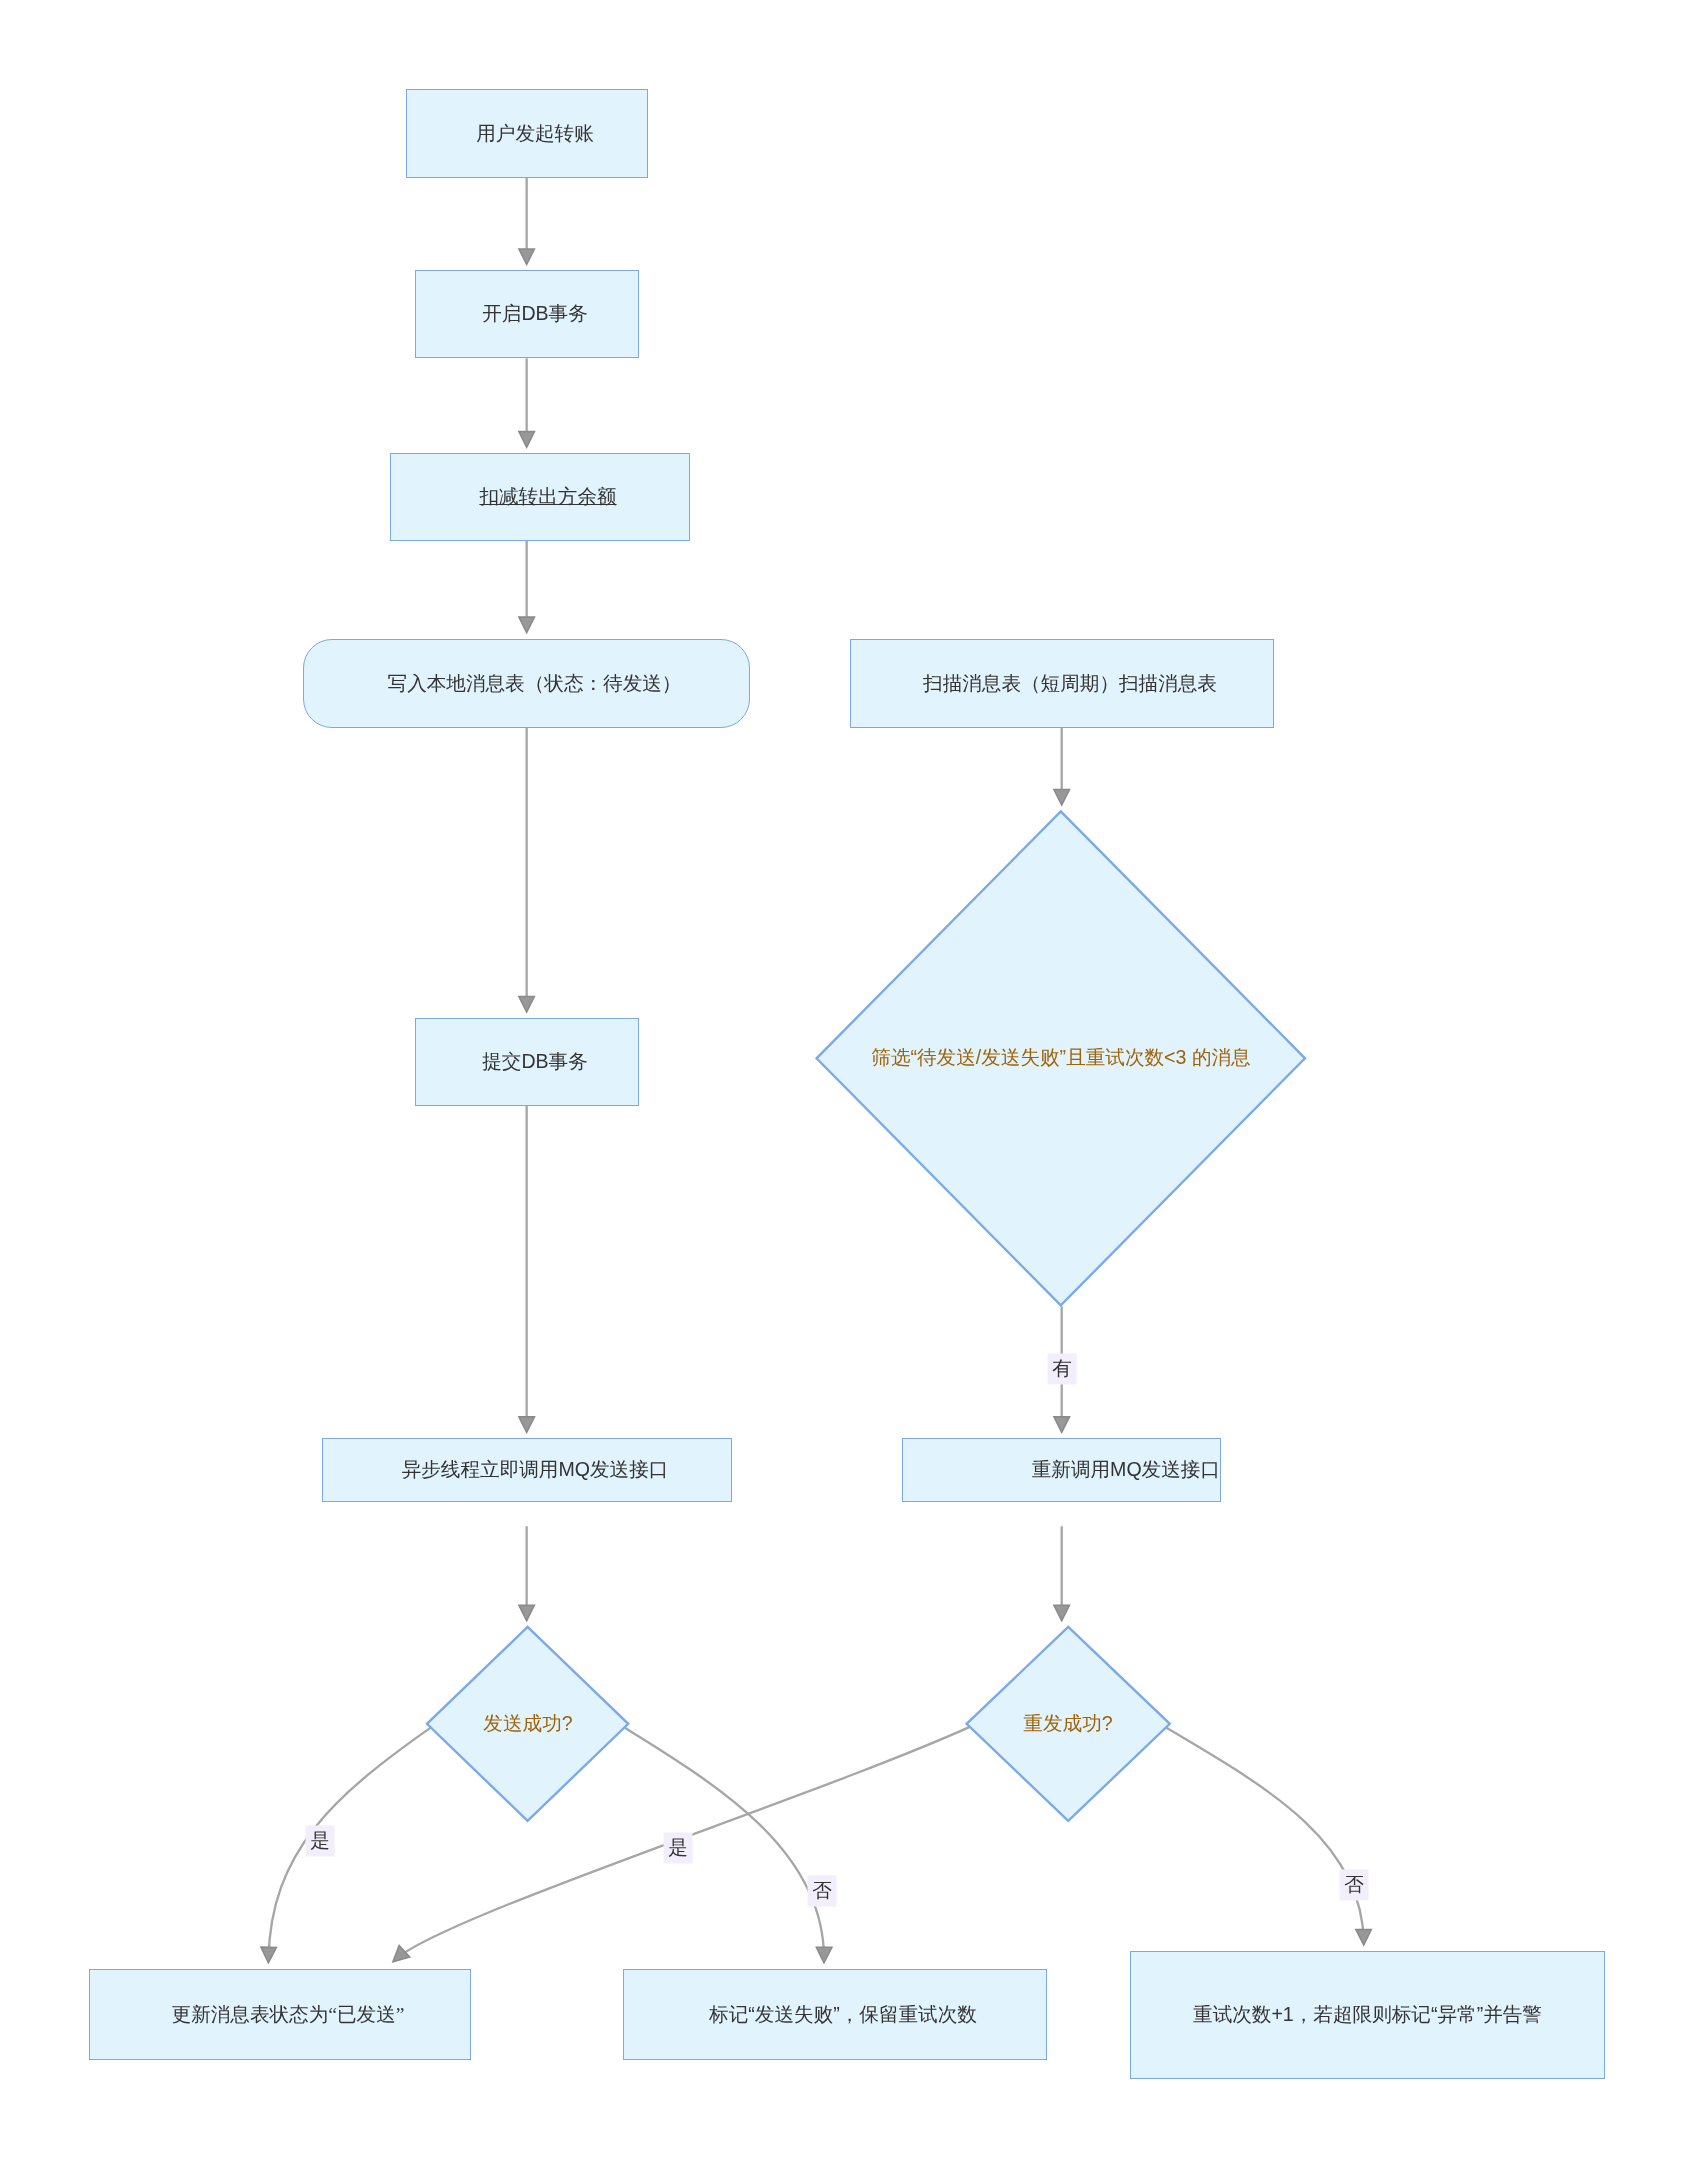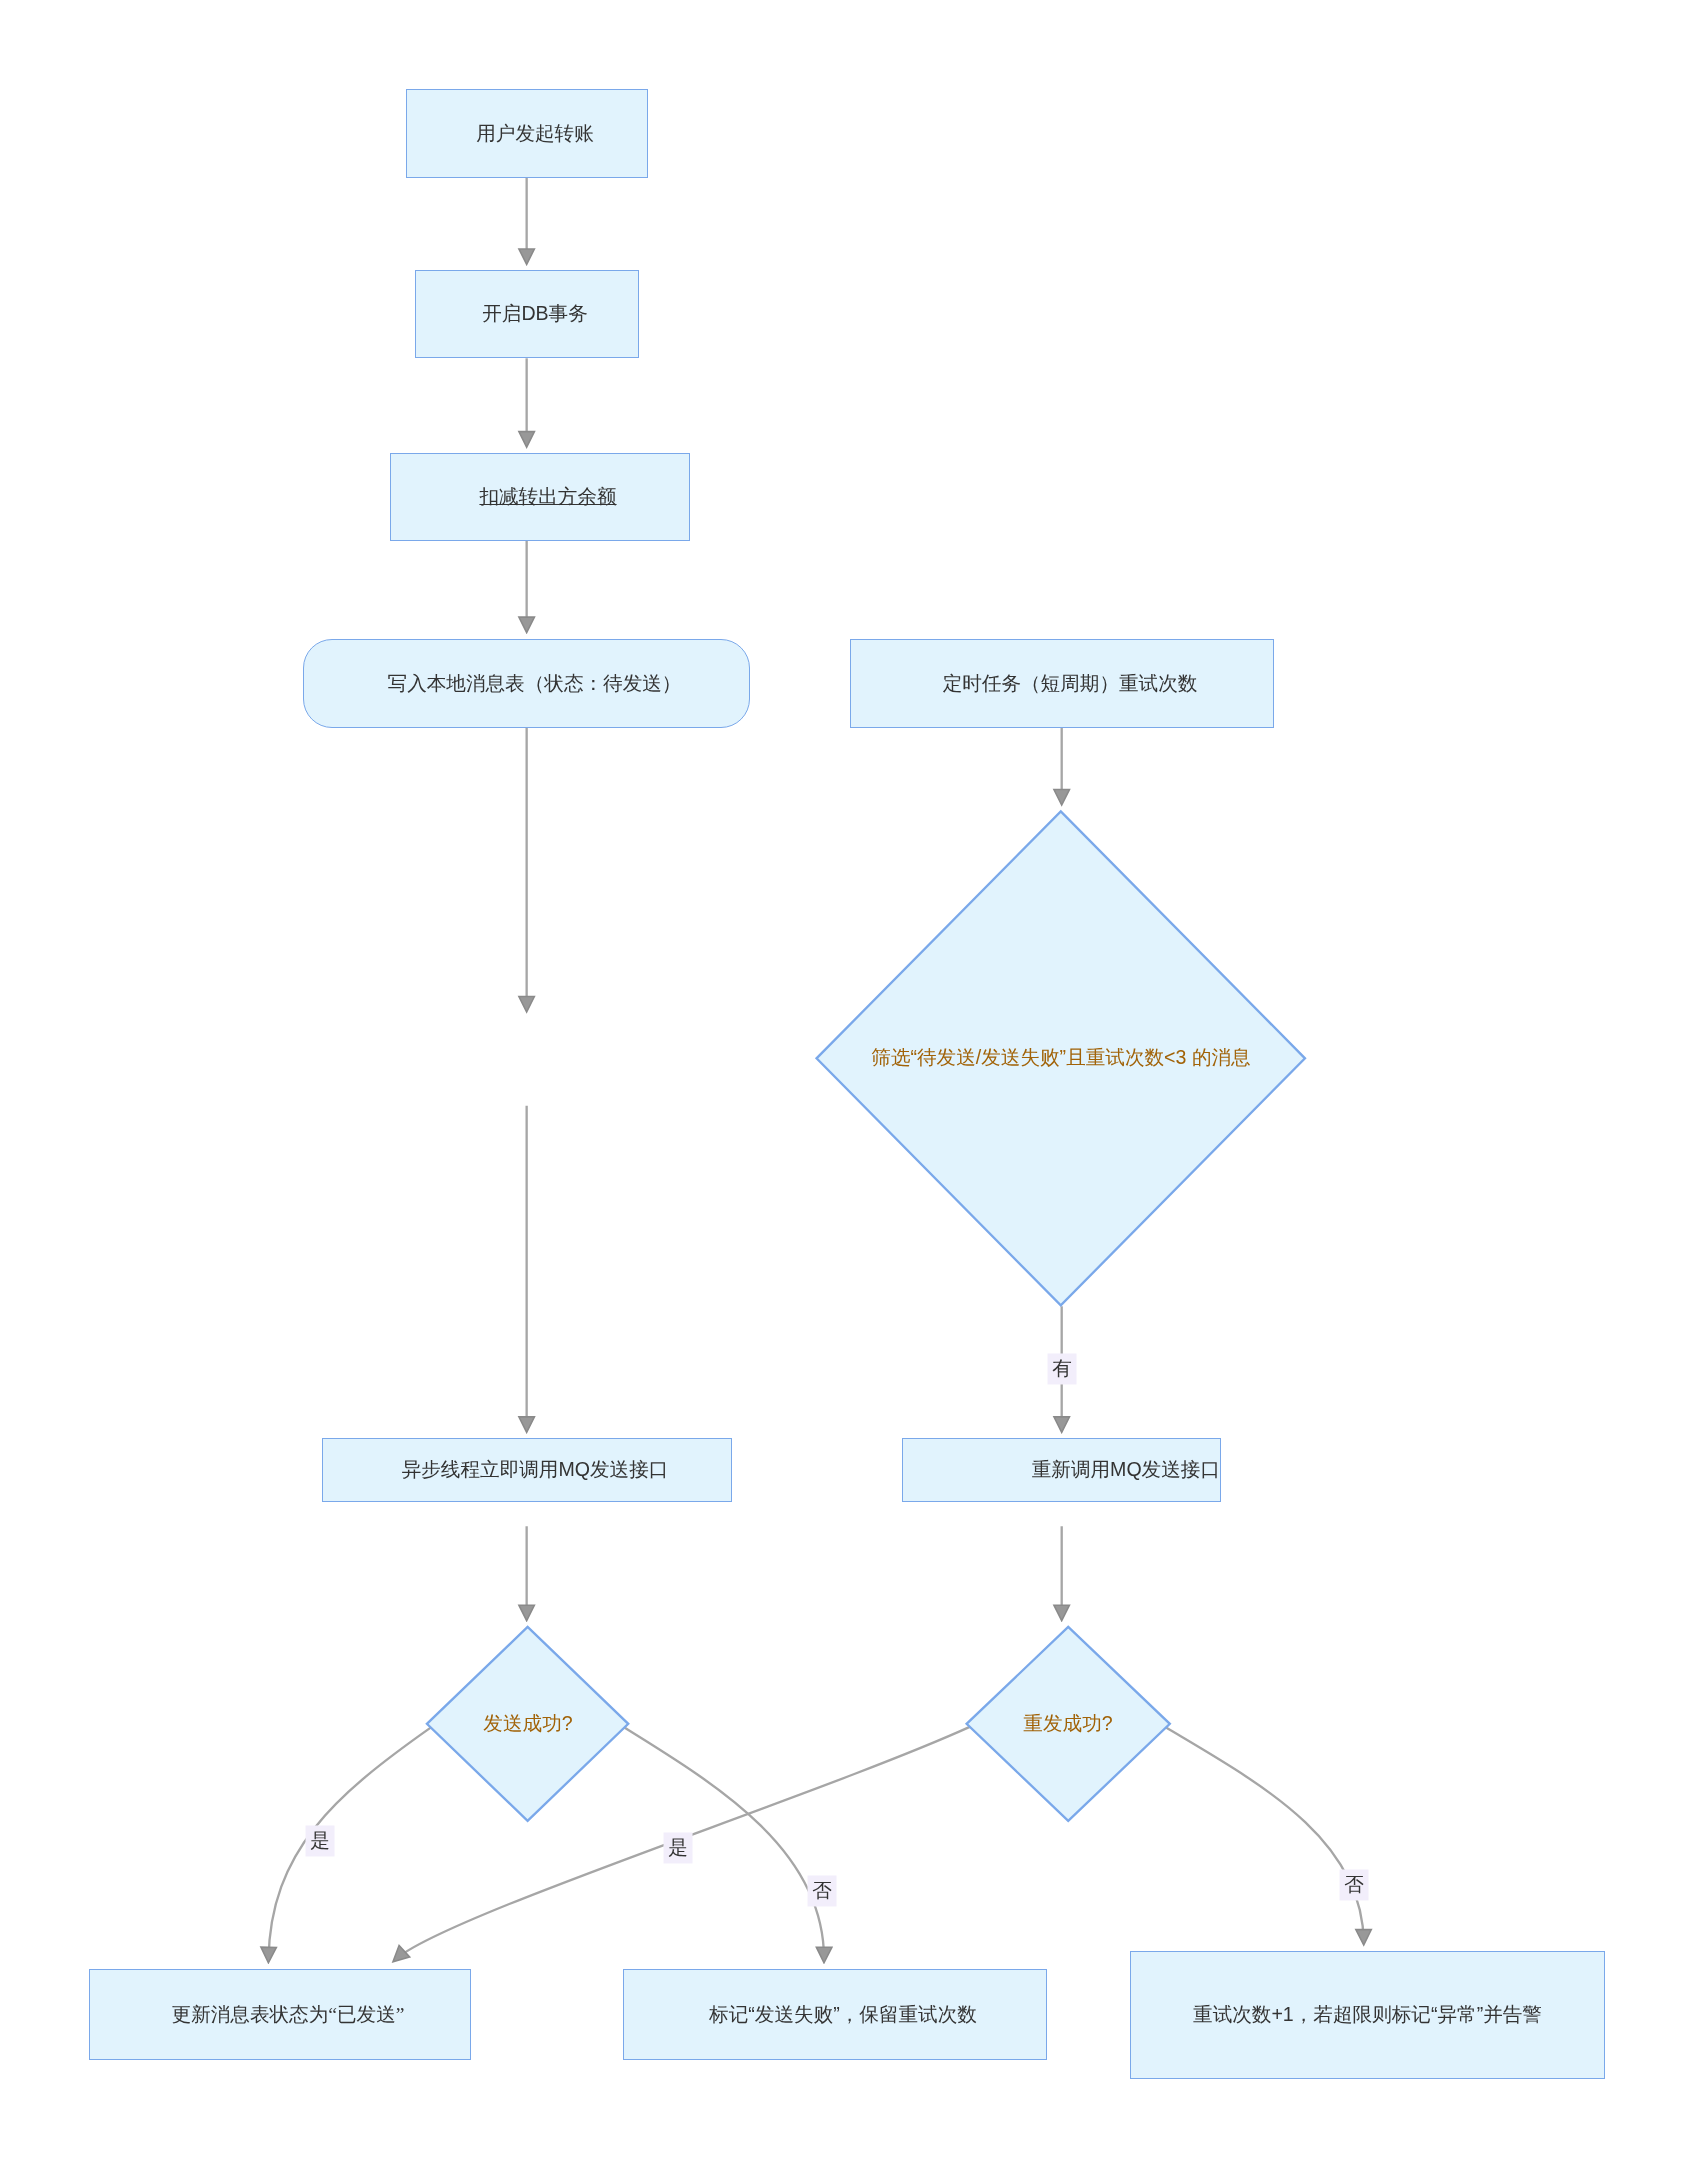--- a/index.html
+++ b/index.html
@@ -102,23 +102,26 @@
 
   <div class="node" style="left:390px; top:453px; width:300px; height:88px;text-decoration:underline;">
     <span>扣减转出方余额</span>
   </div>
 
   <div class="node" style="left:303px; top:639px; width:447px; height:89px;border-radius:29px;">
     <span>写入本地消息表（状态：待发送）</span>
   </div>
 
   <div class="node" style="left:850px; top:639px; width:424px; height:89px;">
-    <span>定时任务（短周期）重试次数</span>
+    <span>扫描消息表（短周期）扫描消息表</span>
   </div>
 
+  <div class="node" style="left:415px; top:1018px; width:224px; height:88px;">
+    <span>提交DB事务</span>
+  </div>
 
   <div class="node" style="left:322px; top:1438px; width:410px; height:64px;">
     <span>异步线程立即调用MQ发送接口</span>
   </div>
 
   <div class="node" style="left:902px; top:1438px; width:319px; height:64px;justify-content:flex-end;">
     <span>重新调用MQ发送接口</span>
   </div>
 
   <div class="node" style="left:89px; top:1969px; width:382px; height:91px;font-family:Liberation Serif, serif;">

